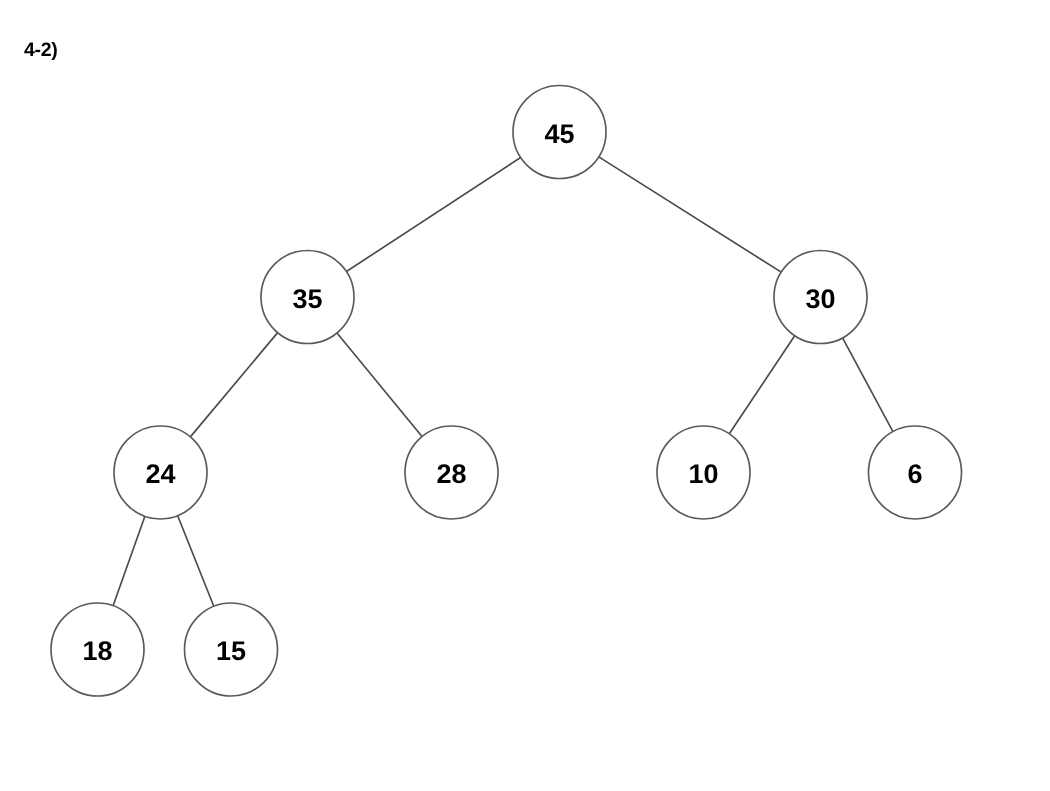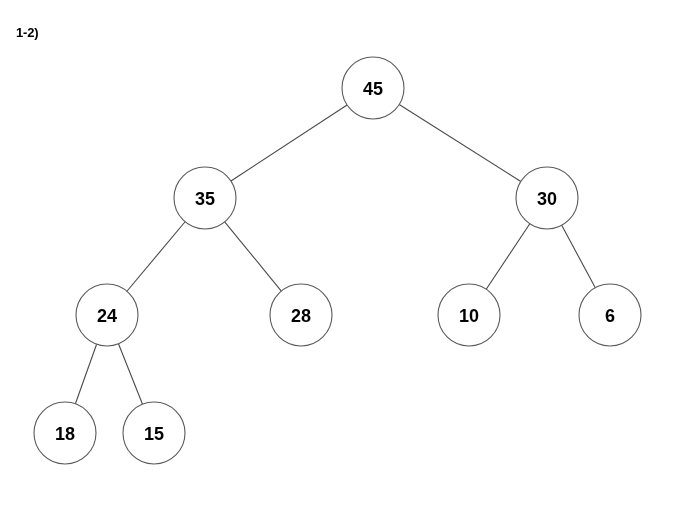--- a/index.html
+++ b/index.html
@@ -52,21 +52,21 @@
     fill: #000000;
     text-anchor: middle;
     dominant-baseline: central;
   }
 </style>
 </head>
 <body>
 
 <div id="canvas">
 
-  <div id="label-4-2">1-2)</div>
+  <div id="label-4-2">4-2)</div>
 
   <svg id="tree-svg" viewBox="0 0 700 527">
     <g id="edges-layer">
         <line x1="347.06" y1="104.98" x2="230.94" y2="181.02" class="tree-edge" stroke="#4a4a4a"></line>
         <line x1="399.20" y1="104.57" x2="520.80" y2="181.43" class="tree-edge" stroke="#4a4a4a"></line>
         <line x1="185.09" y1="221.76" x2="126.91" y2="291.24" class="tree-edge" stroke="#4a4a4a"></line>
         <line x1="224.66" y1="221.97" x2="281.34" y2="291.03" class="tree-edge" stroke="#4a4a4a"></line>
         <line x1="529.80" y1="223.79" x2="486.20" y2="289.21" class="tree-edge" stroke="#4a4a4a"></line>
         <line x1="561.70" y1="225.29" x2="595.30" y2="287.71" class="tree-edge" stroke="#4a4a4a"></line>
         <line x1="96.60" y1="344.21" x2="75.40" y2="403.79" class="tree-edge" stroke="#4a4a4a"></line>

